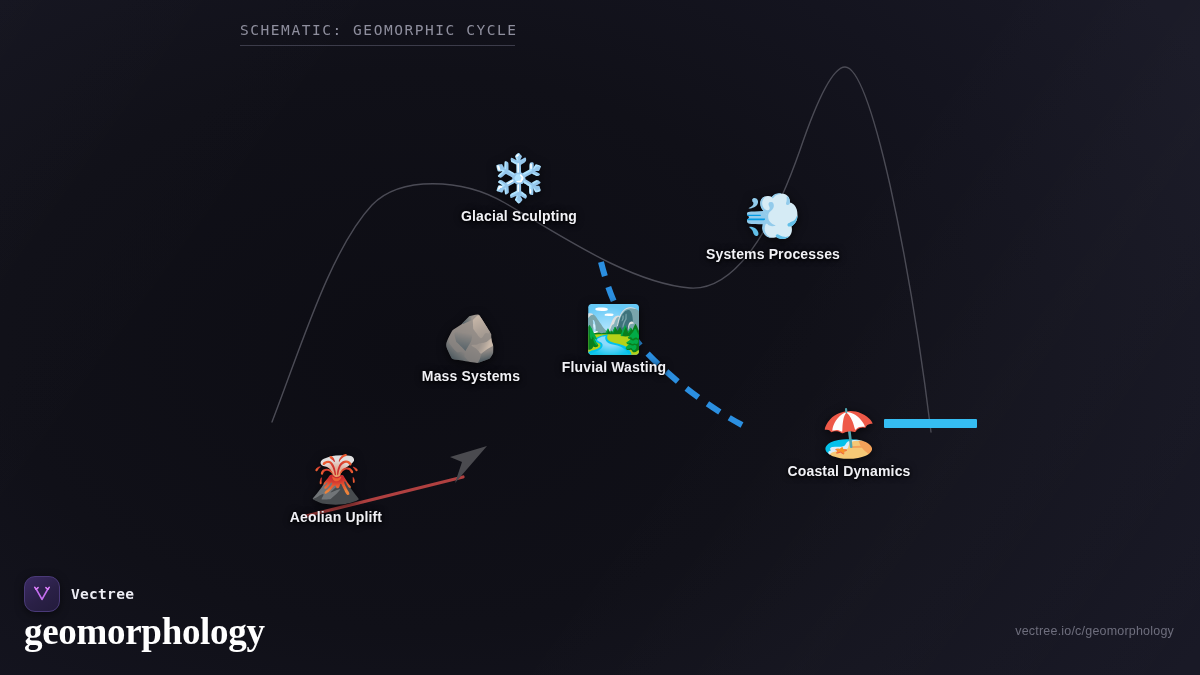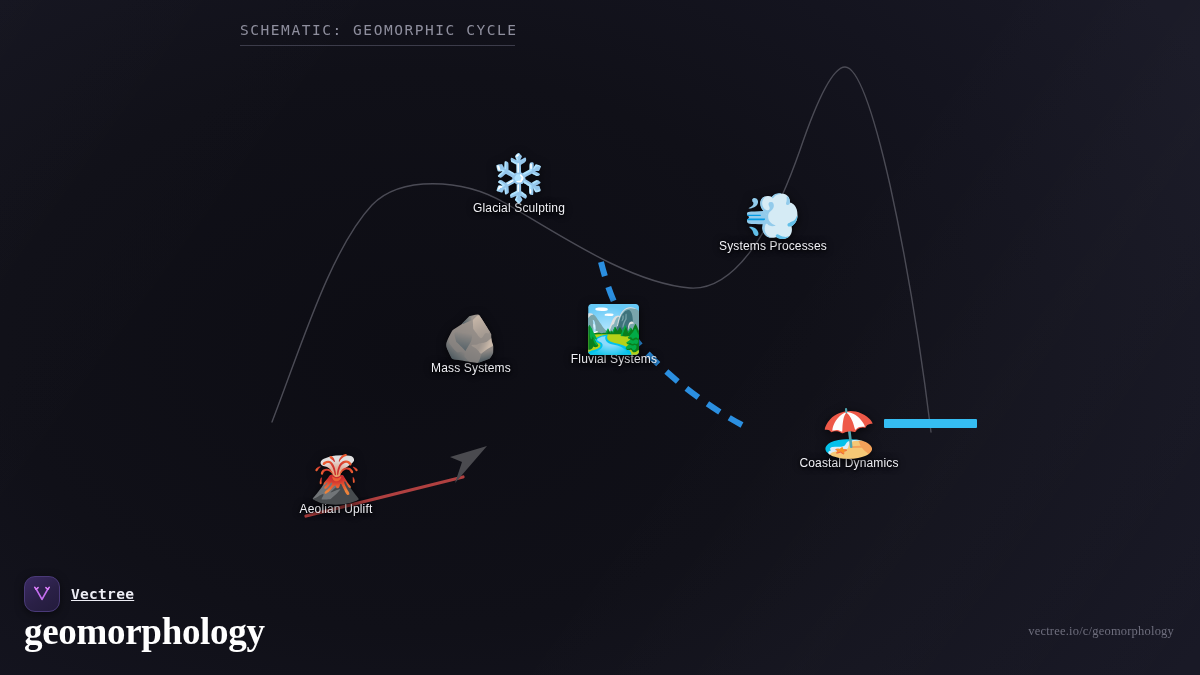--- a/index.html
+++ b/index.html
@@ -70,22 +70,23 @@
   }
   .node .glyph {
     display: block;
     line-height: 1;
     font-family: "DejaVu Sans", sans-serif;
     filter: drop-shadow(0 2px 5px rgba(0,0,0,0.65));
     user-select: none;
   }
   .node .cap {
     display: block;
-    font-size: 12px;
-    font-weight: 400;
+    margin-top: 7px;
+    font-size: 14px;
+    font-weight: 700;
     color: #f1f1f6;
     letter-spacing: 0.15px;
     text-shadow: 0 1px 3px rgba(0,0,0,0.95), 0 0 7px rgba(0,0,0,0.8);
   }
 
   
   .cyan-bar {
     position: absolute;
     left: 884px;
     top: 419px;
@@ -114,37 +115,36 @@
     align-items: center;
     justify-content: center;
     box-shadow: 0 2px 8px rgba(0,0,0,0.5);
   }
   .brand-name {
     font-family: "DejaVu Sans Mono", "Liberation Mono", monospace;
     font-size: 14.5px;
     font-weight: 700;
     color: #ededf4;
     letter-spacing: 0.3px;
-    text-decoration: underline;
   }
   .topic-title {
     position: absolute;
     left: 24px;
     top: 610px;
     font-family: Liberation Serif, serif;
     font-size: 37px;
     font-weight: 700;
     color: #ffffff;
     letter-spacing: -0.3px;
   }
   .url-tag {
     position: absolute;
     right: 26px;
     top: 624px;
-    font-family: Liberation Serif, serif;
+    font-family: Liberation Sans, sans-serif;
     font-size: 12.5px;
     color: #6e6e7d;
     letter-spacing: 0.2px;
   }
 </style>
 </head>
 <body>
 
 <div id="stage">
 
@@ -184,21 +184,21 @@
     <span class="cap">Systems Processes</span>
   </div>
 
   <div class="node" id="node-2" style="left: 471px; top: 315px;">
     <span class="glyph" style="font-size: 46px;">🪨</span>
     <span class="cap">Mass Systems</span>
   </div>
 
   <div class="node" id="node-3" style="left: 614px; top: 306px;">
     <span class="glyph" style="font-size: 46px;">🏞️</span>
-    <span class="cap">Fluvial Systems</span>
+    <span class="cap">Fluvial Wasting</span>
   </div>
 
   <div class="node" id="node-4" style="left: 849px; top: 410px;">
     <span class="glyph" style="font-size: 46px;">🏖️</span>
     <span class="cap">Coastal Dynamics</span>
   </div>
 
   <div class="node" id="node-5" style="left: 336px; top: 456px;">
     <span class="glyph" style="font-size: 46px;">🌋</span>
     <span class="cap">Aeolian Uplift</span>

